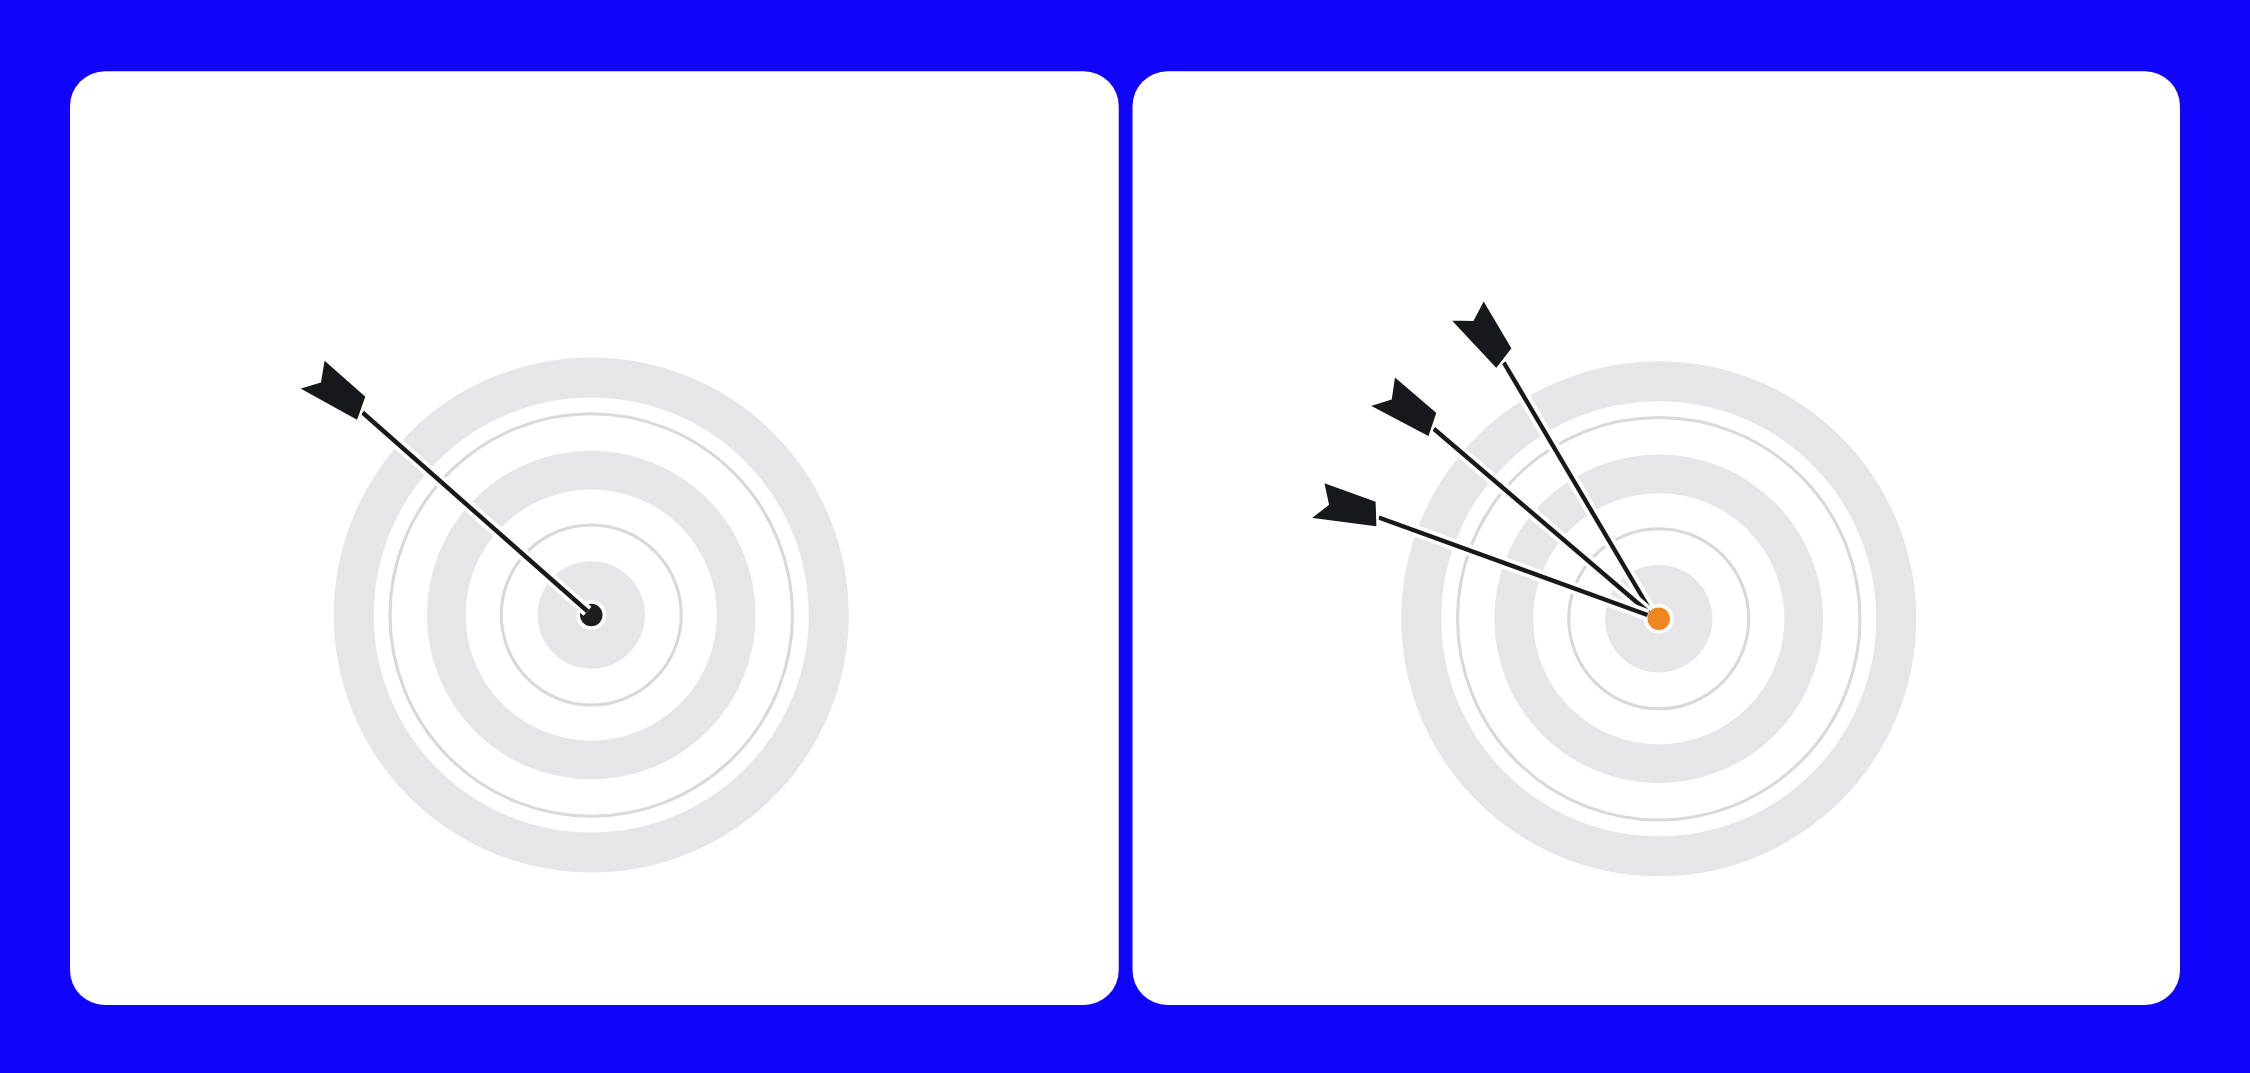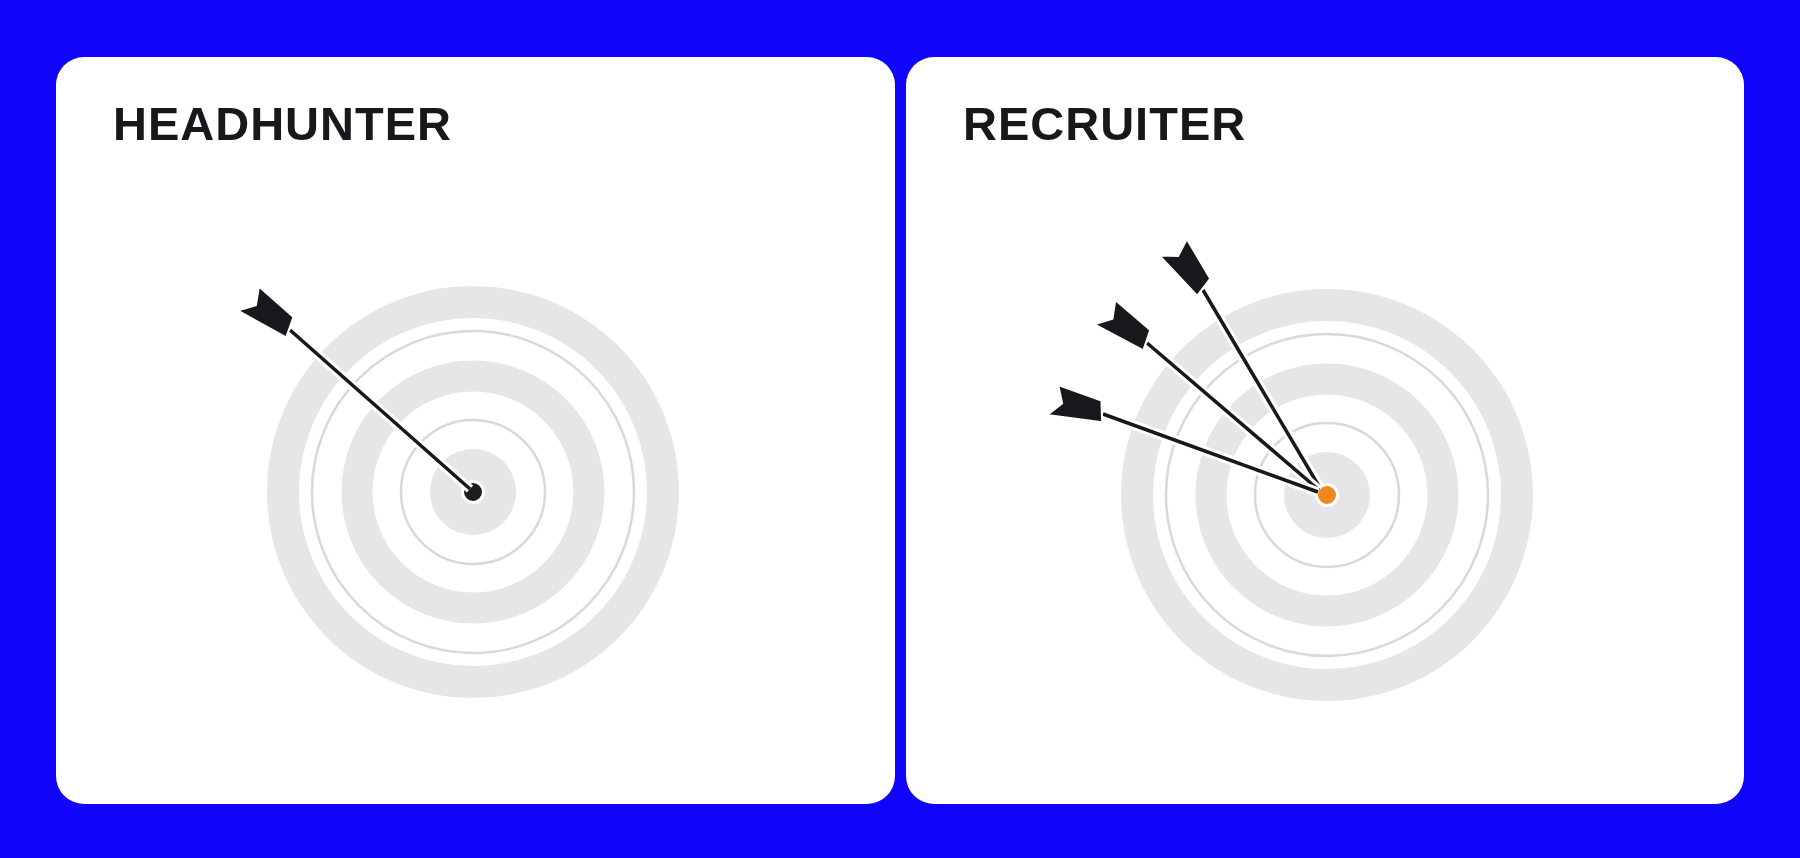--- a/index.html
+++ b/index.html
@@ -32,38 +32,36 @@
     position:absolute;
     left:0;top:0;
   }
 </style>
 </head>
 <body>
 
 <div id="canvas" style="background: rgb(16, 4, 250);">
 
   <section class="card" id="card-0" style="background: rgb(255, 255, 255);">
-    <h2 style="color: rgb(23, 24, 27);">HEADHUNTER</h2>
     <svg id="target-svg-0" width="839" height="747" viewBox="0 0 839 747">
         <circle cx="417" cy="435" r="190" fill="none" stroke="#E6E6E8" stroke-width="32"></circle>
         <circle cx="417" cy="435" r="161" fill="none" stroke="#D9D9DB" stroke-width="2.5"></circle>
         <circle cx="417" cy="435" r="116" fill="none" stroke="#E6E6E8" stroke-width="31"></circle>
         <circle cx="417" cy="435" r="72" fill="none" stroke="#D9D9DB" stroke-width="2.5"></circle>
         <circle cx="417" cy="435" r="43" fill="#E6E6E8"></circle>
         <circle cx="417" cy="435" r="10.5" fill="#1D1D1F" stroke="#FFFFFF" stroke-width="3"></circle>
         <g>
           <line x1="234" y1="273" x2="414" y2="432" stroke="#FFFFFF" stroke-width="9.5"></line>
           <line x1="234" y1="273" x2="414" y2="432" stroke="#17181B" stroke-width="3.5"></line>
           <polygon points="-6,-12 -52,-12 -42,4 -52,20 2,8" fill="#17181B" stroke="#FFFFFF" stroke-width="2" stroke-linejoin="miter" transform="translate(234 273) rotate(41.455233544405125)"></polygon>
         </g>
       </svg>
   </section>
 
   <section class="card" id="card-1" style="background: rgb(255, 255, 255);">
-    <h2 style="color: rgb(23, 24, 27);">RECRUITER</h2>
     <svg id="target-svg-1" width="839" height="747" viewBox="0 0 839 747">
         <circle cx="421" cy="438" r="190" fill="none" stroke="#E6E6E8" stroke-width="32"></circle>
         <circle cx="421" cy="438" r="161" fill="none" stroke="#D9D9DB" stroke-width="2.5"></circle>
         <circle cx="421" cy="438" r="116" fill="none" stroke="#E6E6E8" stroke-width="31"></circle>
         <circle cx="421" cy="438" r="72" fill="none" stroke="#D9D9DB" stroke-width="2.5"></circle>
         <circle cx="421" cy="438" r="43" fill="#E6E6E8"></circle>
         <circle cx="421" cy="438" r="10.5" fill="#F0861E" stroke="#FFFFFF" stroke-width="3"></circle>
         <g>
           <line x1="297" y1="233" x2="414" y2="431" stroke="#FFFFFF" stroke-width="9.5"></line>
           <line x1="297" y1="233" x2="414" y2="431" stroke="#17181B" stroke-width="3.5"></line>

